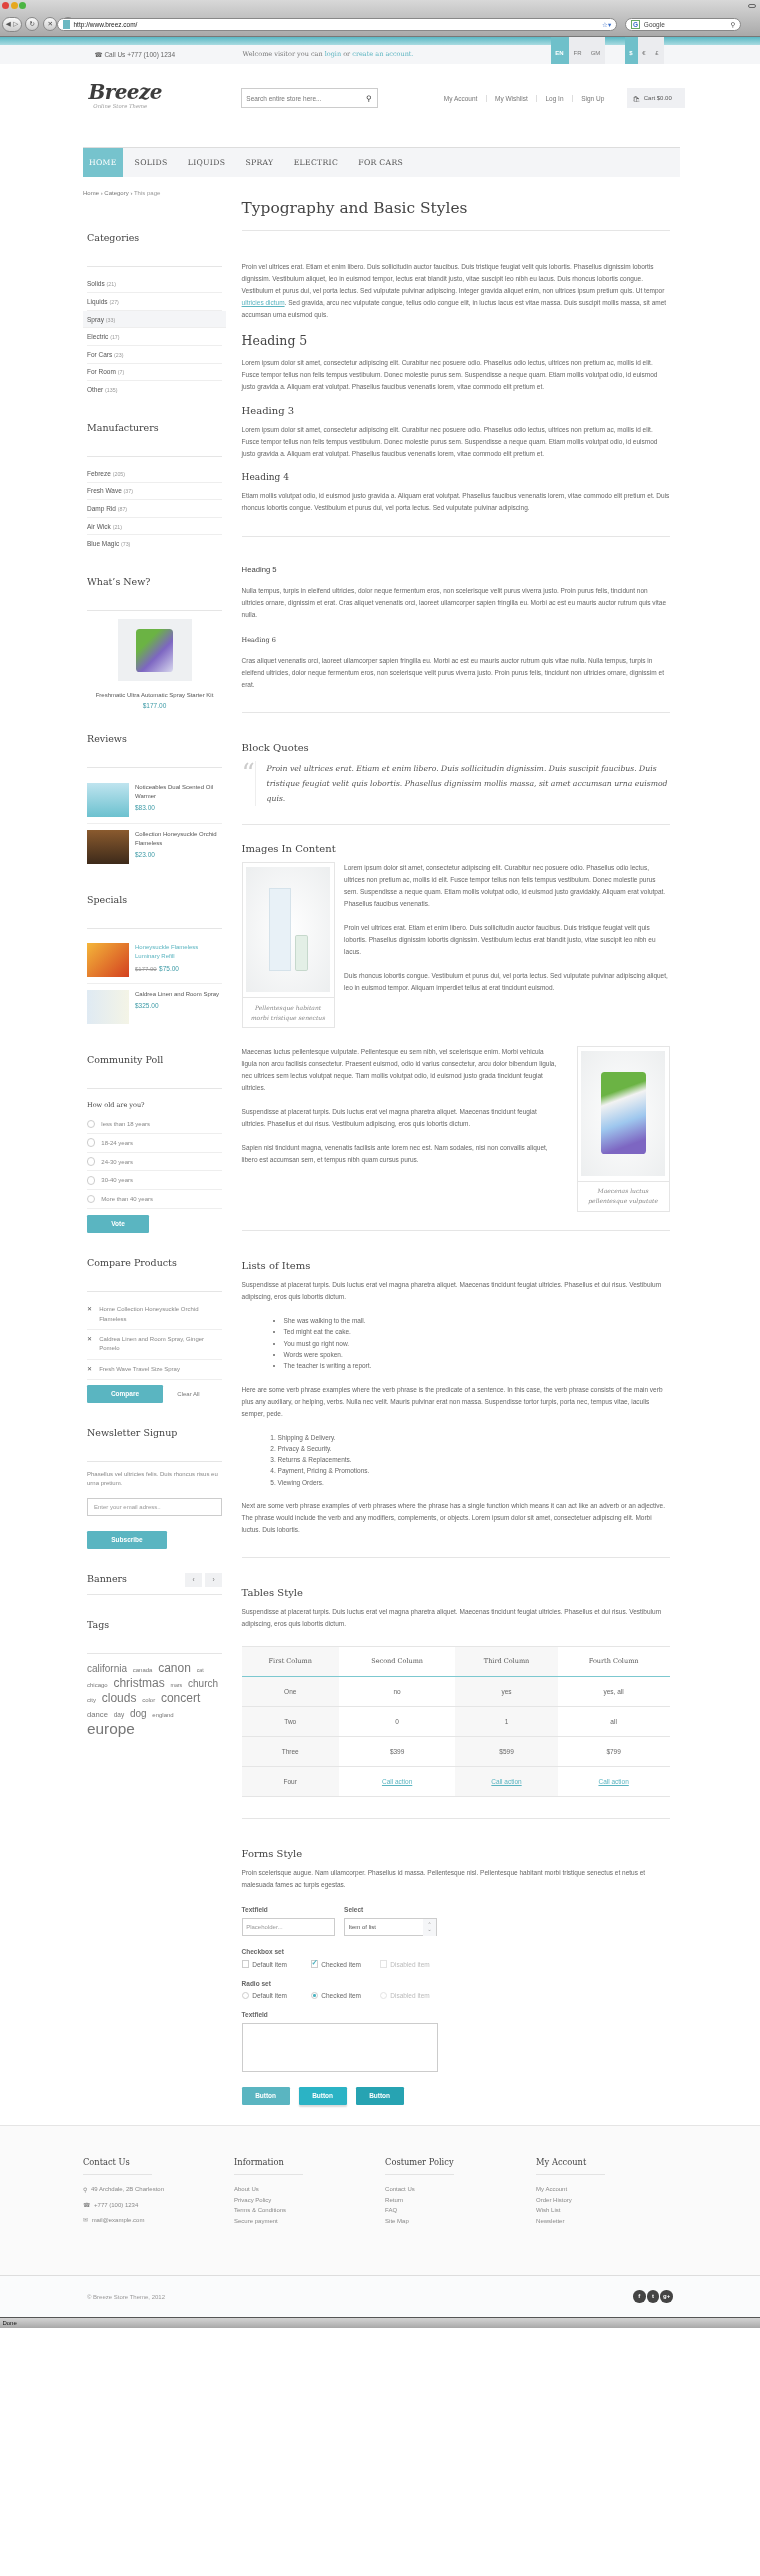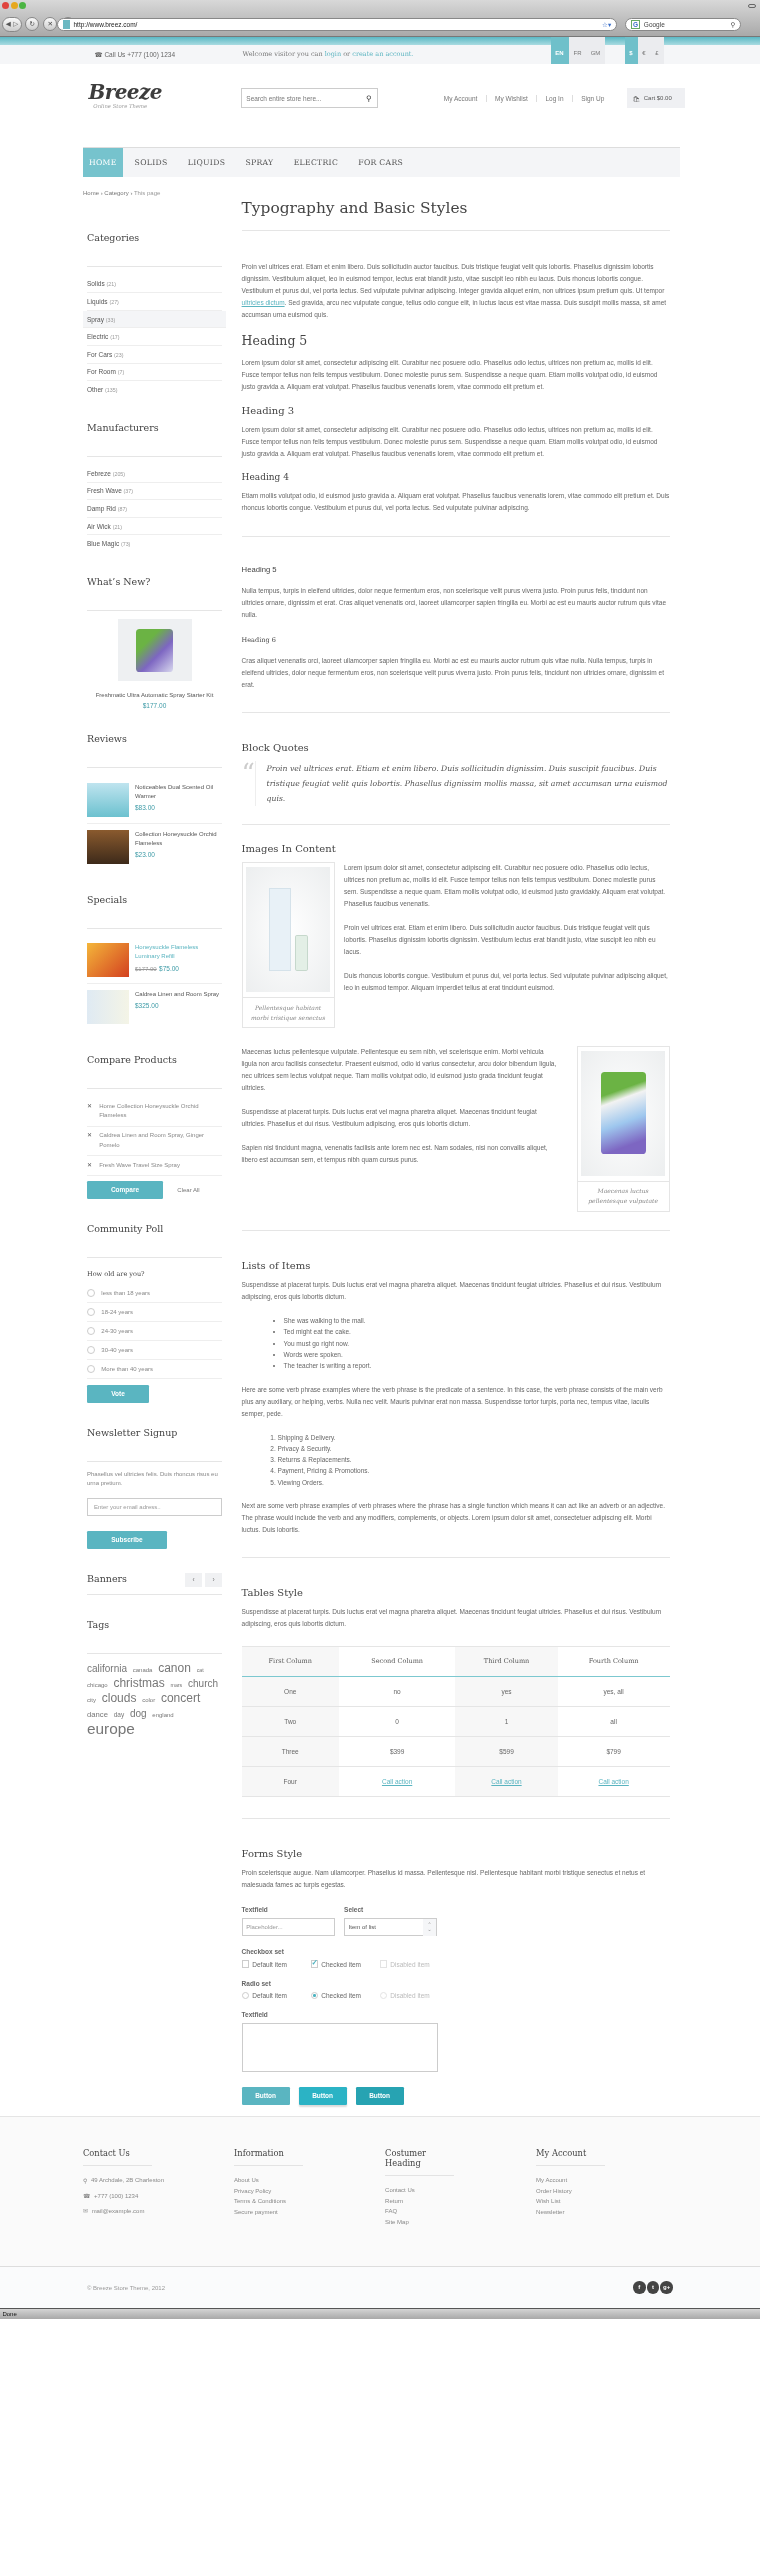--- a/index.html
+++ b/index.html
@@ -141,21 +141,21 @@
   .rb.on::after { content: ""; position: absolute; left: 1.8px; top: 1.8px; width: 2.4px; height: 2.4px; border-radius: 50%; background: #4db3c0; }
   .dis { color: #bbb; }
   .dis .cb, .dis .rb { border-color: #e3e3e3; }
   .ta { width: 196px; height: 49px; border: 0.6px solid #ccc; }
   .btnrow { display: flex; gap: 9px; margin-top: 15.4px; }
   .btnrow .btn { width: 48px; }
   .btn.b2 { background: #2bb3c5; box-shadow: 0 1.2px 1.8px rgba(0,0,0,.15); }
   .btn.b3 { background: #27a3b2; }
 
   
-  .footer { margin-top: 11px; border-top: 0.6px solid #e5e5e5; background-color: #fafafa; background-image: radial-gradient(#e8e8e8 0.4px, transparent 0.4px); background-size: 1.8px 1.8px; height: 150px; }
+  .footer { margin-top: 20px; border-top: 0.6px solid #e5e5e5; background-color: #fafafa; background-image: radial-gradient(#e8e8e8 0.4px, transparent 0.4px); background-size: 1.8px 1.8px; height: 150px; }
   .fcols { display: flex; margin-left: 83px; width: 597px; padding-top: 31px; gap: 7.1px; }
   .fcol { width: 69px; flex: 1; }
   .fcol h4 { font-family: "DejaVu Serif", serif; font-weight: normal; font-size: 8.3px; color: #444; padding-bottom: 7.1px; border-bottom: 0.6px solid #e3e3e3; margin-bottom: 10.7px; width: 69px; }
   .fcol div.link { font-size: 6px; color: #888; margin-bottom: 4.8px; }
   .fcol div.ci { font-size: 6px; color: #888; margin-bottom: 8.3px; display: flex; gap: 3.6px; align-items: center; }
   .bottombar { height: 42px; background: #fafbfc; border-top: 0.6px solid #ddd; position: relative; }
   .copy { position: absolute; left: 87px; top: 18px; font-size: 6px; color: #999; }
   .social { position: absolute; left: 633px; top: 14.3px; display: flex; gap: 1.2px; }
   .social span { width: 12.5px; height: 12.5px; border-radius: 50%; background: #444; color: #fff; font-size: 6px; text-align: center; line-height: 12.5px; font-weight: bold; }
   .status { height: 11.3px; background: linear-gradient(#d4d4d4, #a8a8a8); border-top: 0.6px solid #555; font-size: 6px; color: #111; padding: 1.8px 2.4px; }
@@ -313,40 +313,20 @@
       <div class="mini">
         <div class="thumb" style="background:linear-gradient(90deg,#dfeaf3,#f4f4e6)"></div>
         <div>
           <div class="nm">Caldrea Linen and Room Spray</div>
           <div class="price" style="margin-top:3.6px">$325.00</div>
         </div>
       </div>
     </div>
 
     <div class="block">
-      <h3>Compare Products</h3>
-      <div class="cmp-item">
-          <span class="x">✕</span>
-          <span>Home Collection Honeysuckle Orchid Flameless</span>
-        </div>
-      <div class="cmp-item">
-          <span class="x">✕</span>
-          <span>Caldrea Linen and Room Spray, Ginger Pomelo</span>
-        </div>
-      <div class="cmp-item">
-          <span class="x">✕</span>
-          <span>Fresh Wave Travel Size Spray</span>
-        </div>
-      <div class="cmp-actions">
-        <div class="btn" style="width:76px">Compare</div>
-        <span>Clear All</span>
-      </div>
-    </div>
-
-    <div class="block">
       <h3>Community Poll</h3>
       <div class="poll-q">How old are you?</div>
       <div class="poll-opt">
           <span class="radio"></span>
           <span>less than 18 years</span>
         </div>
       <div class="poll-opt">
           <span class="radio"></span>
           <span>18-24 years</span>
         </div>
@@ -356,20 +336,40 @@
         </div>
       <div class="poll-opt">
           <span class="radio"></span>
           <span>30-40 years</span>
         </div>
       <div class="poll-opt">
           <span class="radio"></span>
           <span>More than 40 years</span>
         </div>
       <div class="btn" style="width:62px;margin-top:6px">Vote</div>
+    </div>
+
+    <div class="block">
+      <h3>Compare Products</h3>
+      <div class="cmp-item">
+          <span class="x">✕</span>
+          <span>Home Collection Honeysuckle Orchid Flameless</span>
+        </div>
+      <div class="cmp-item">
+          <span class="x">✕</span>
+          <span>Caldrea Linen and Room Spray, Ginger Pomelo</span>
+        </div>
+      <div class="cmp-item">
+          <span class="x">✕</span>
+          <span>Fresh Wave Travel Size Spray</span>
+        </div>
+      <div class="cmp-actions">
+        <div class="btn" style="width:76px">Compare</div>
+        <span>Clear All</span>
+      </div>
     </div>
 
     <div class="block">
       <h3>Newsletter Signup</h3>
       <div class="nl-text">Phasellus vel ultricies felis. Duis rhoncus risus eu urna pretium.</div>
       <div class="nl-input">Enter your email adress..</div>
       <div class="btn" style="width:80px;margin-top:14.3px">Subscribe</div>
     </div>
 
     <div class="block">
@@ -575,21 +575,21 @@
         </div>
     </div>
     <div class="fcol">
       <h4>Information</h4>
       <div class="link">About Us</div>
       <div class="link">Privacy Policy</div>
       <div class="link">Terms &amp; Conditions</div>
       <div class="link">Secure payment</div>
     </div>
     <div class="fcol">
-      <h4>Costumer Heading</h4>
+      <h4>Costumer Policy</h4>
       <div class="link">Contact Us</div>
       <div class="link">Return</div>
       <div class="link">FAQ</div>
       <div class="link">Site Map</div>
     </div>
     <div class="fcol">
       <h4>My Account</h4>
       <div class="link">My Account</div>
       <div class="link">Order History</div>
       <div class="link">Wish List</div>

